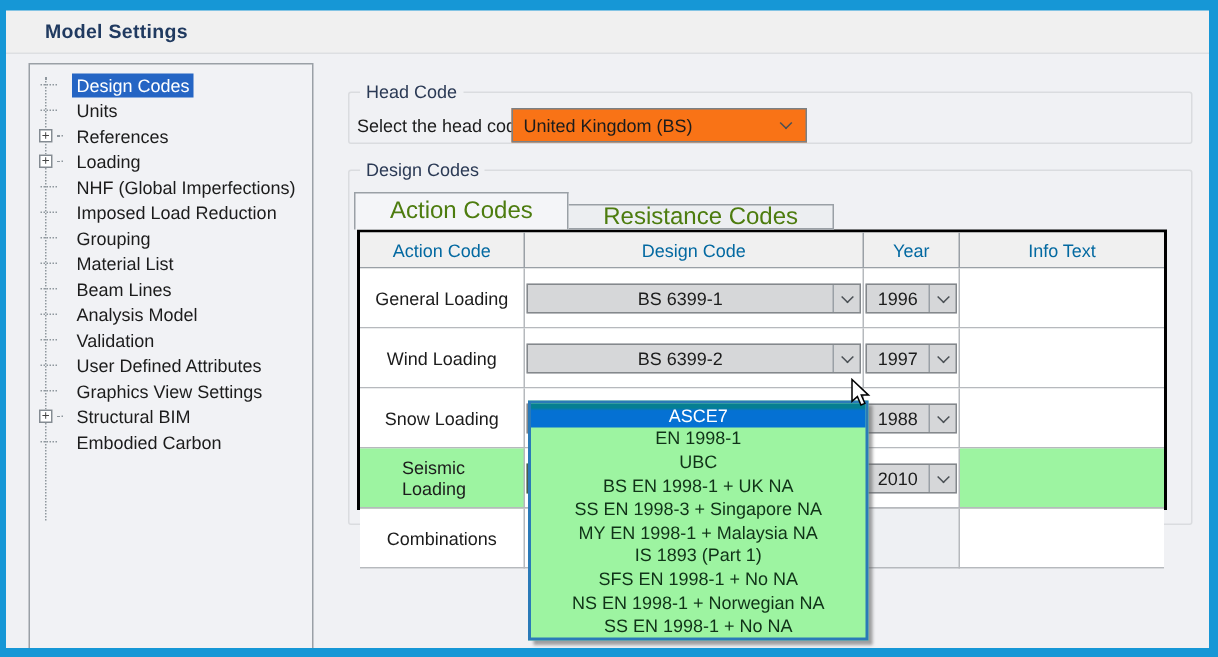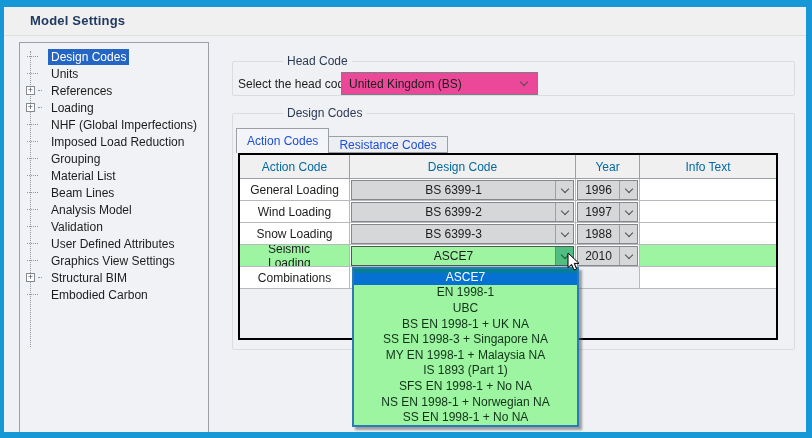--- a/index.html
+++ b/index.html
@@ -49,48 +49,48 @@
   .tree-label.selected { background:#2565c4; color:#fff; }
 
   
   .groupbox {
     position:absolute; border:1px solid #dadcdf; border-radius:2px;
   }
   #head-code-group { left:232px; top:61px; width:563px; height:35px; }
   #design-codes-group { left:232px; top:113px; width:563px; height:237px; }
   .group-label {
     position:absolute; top:-8px; left:7px; background:#f0f1f4;
-    padding:0 4px; font-size:12px; color:#2b3a55;margin-left:43px;
+    padding:0 4px; font-size:12px; color:#2b3a55;
   }
 
   #head-code-label {
     position:absolute; left:238px; top:77px; font-size:12px; color:#1c1c1c;
   }
   .combo {
-    display:flex; align-items:center; background:#ec4899;
+    display:flex; align-items:center; background:#f97316;
     border:1px solid #7a8084; font-size:12px; color:#1c1c1c;
   }
   #head-code-select {
     position:absolute; left:341px; top:72px; width:197px; height:23px;
     padding-left:7px;
   }
   .combo .spacer { flex:1; }
   .chev {
     display:inline-block; width:6px; height:6px;
     border-right:1.4px solid #4a4f54; border-bottom:1.4px solid #4a4f54;
     transform:rotate(45deg); margin:-3px 10px 0 0; flex-shrink:0;
   }
 
   
   #tab-strip {
     position:absolute; left:236px; top:128px; height:25px;
     display:flex; align-items:flex-end; z-index:2;
   }
   .tab {
-    font-size:12px; color:#1d4ed8; padding:0 10px;
+    font-size:16px; color:#4d7c0f; padding:0 23px;
     display:flex; align-items:center; justify-content:center;
     border:1px solid #9aa0a6; cursor:default; white-space:nowrap;
   }
   .tab.active {
     height:25px; background:#f4f5f8; border-bottom:none; z-index:3;
   }
   .tab.inactive {
     height:17px; background:#eceef1; border-left:none;
   }
 
@@ -99,21 +99,21 @@
     position:absolute; left:238px; top:153px; width:540px; height:187px;
     border:2px solid #000; background:#eef0f3; z-index:1;
   }
   .t-row { display:flex; width:100%; }
   .t-header .t-cell {
     background:#f0f0f0; border-right:1px solid #9aa0a6; border-bottom:1px solid #9aa0a6;
     height:24px; font-size:12px; color:#0369a1;
     display:flex; align-items:center; justify-content:center;
   }
   .t-body .t-cell {
-    height:22px; border-right:1px solid #b6b9bd; border-bottom:1px solid #b6b9bd;
+    height:40px; border-right:1px solid #b6b9bd; border-bottom:1px solid #b6b9bd;
     background:#fff; font-size:12px; color:#1c1c1c;
     display:flex; align-items:center; justify-content:center;
     overflow:hidden;
   }
   .cw1 { width:110px; } .cw2 { width:226px; } .cw3 { width:64px; } .cw4 { width:136px; border-right:none !important; }
   .t-body .green { background:#9df4a1;padding-left:28px; }
   .t-body .gray-empty { background:#eef0f3; }
 
   .cell-combo {
     width:100%; height:20px; margin:0 1px; display:flex; align-items:center;

